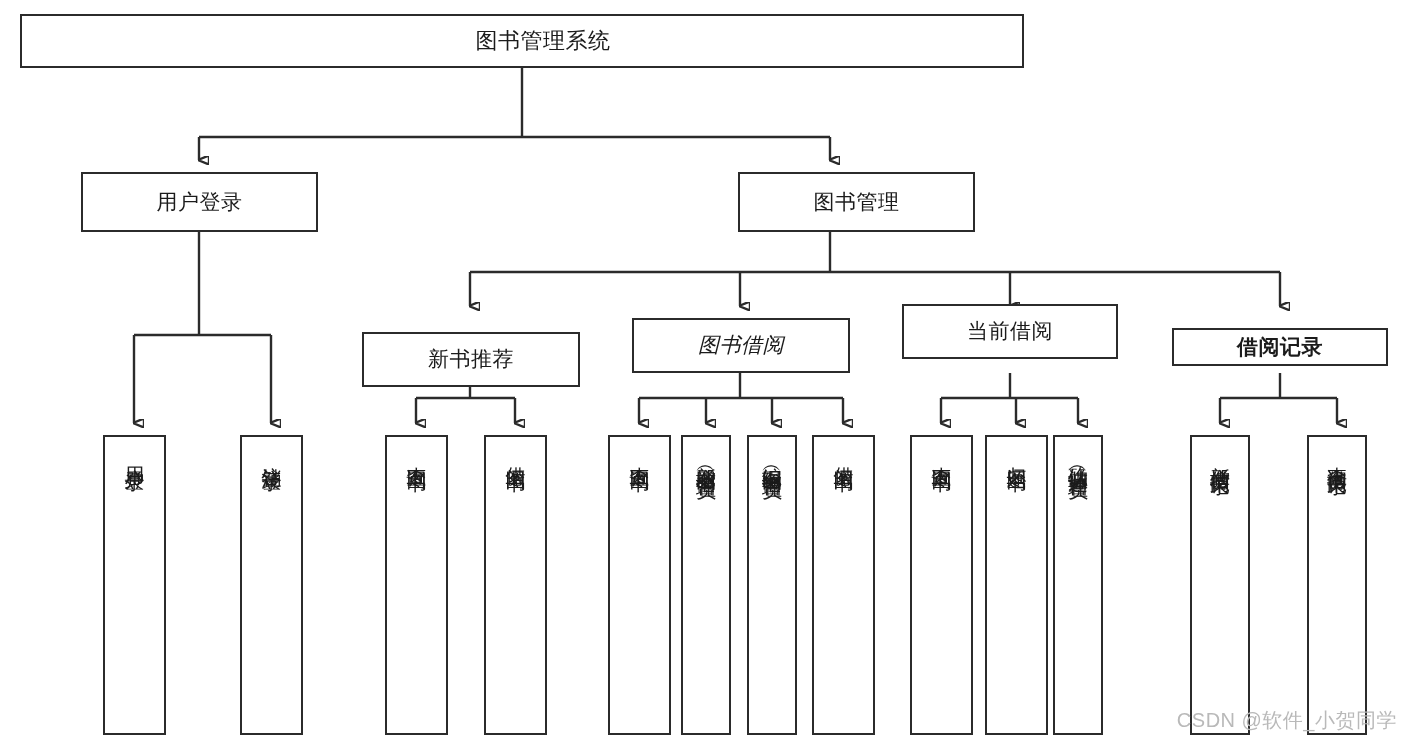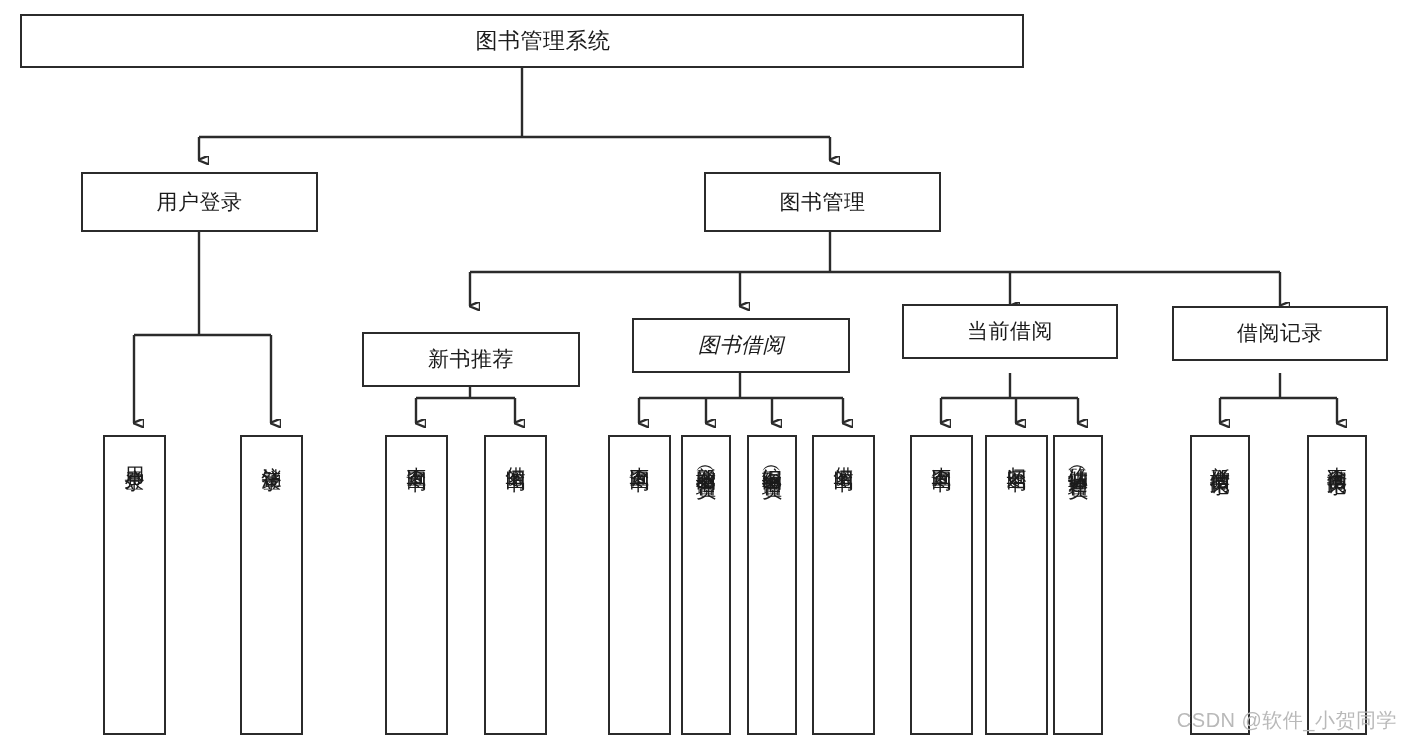--- a/index.html
+++ b/index.html
@@ -122,34 +122,34 @@
     <line x1="1337" y1="398" x2="1337" y2="423" marker-end="url(#arrow)"></line>
   </svg>
 
   <div class="node root" style="left:20px; top:14px; width:1004px; height:54px;padding-left:42px;">
     <span class="label">图书管理系统</span>
   </div>
 
   <div class="node" style="left:81px; top:172px; width:237px; height:60px;">
     <span class="label">用户登录</span>
   </div>
-  <div class="node" style="left:704px; top:172px; width:237px; height:60px;">
+  <div class="node" style="left:738px; top:172px; width:237px; height:60px;">
     <span class="label">图书管理</span>
   </div>
 
   <div class="node" style="left:362px; top:318px; width:218px; height:55px;margin-top:14px;">
     <span class="label">新书推荐</span>
   </div>
   <div class="node" style="left:632px; top:318px; width:218px; height:55px;font-style:italic;">
     <span class="label">图书借阅</span>
   </div>
   <div class="node" style="left:902px; top:304px; width:216px; height:55px;">
     <span class="label">当前借阅</span>
   </div>
-  <div class="node" style="left:1172px; top:306px; width:216px; height:55px;">
+  <div class="node" style="left:1172px; top:328px; width:216px; height:38px;font-weight:bold;">
     <span class="label">借阅记录</span>
   </div>
 
   <div class="node vert" style="left:103px; top:435px; width:63px; height:300px;">
     <span class="label">用户登录</span>
   </div>
   <div class="node vert" style="left:240px; top:435px; width:63px; height:300px;">
     <span class="label">注销登录</span>
   </div>
   <div class="node vert" style="left:385px; top:435px; width:63px; height:300px;">

